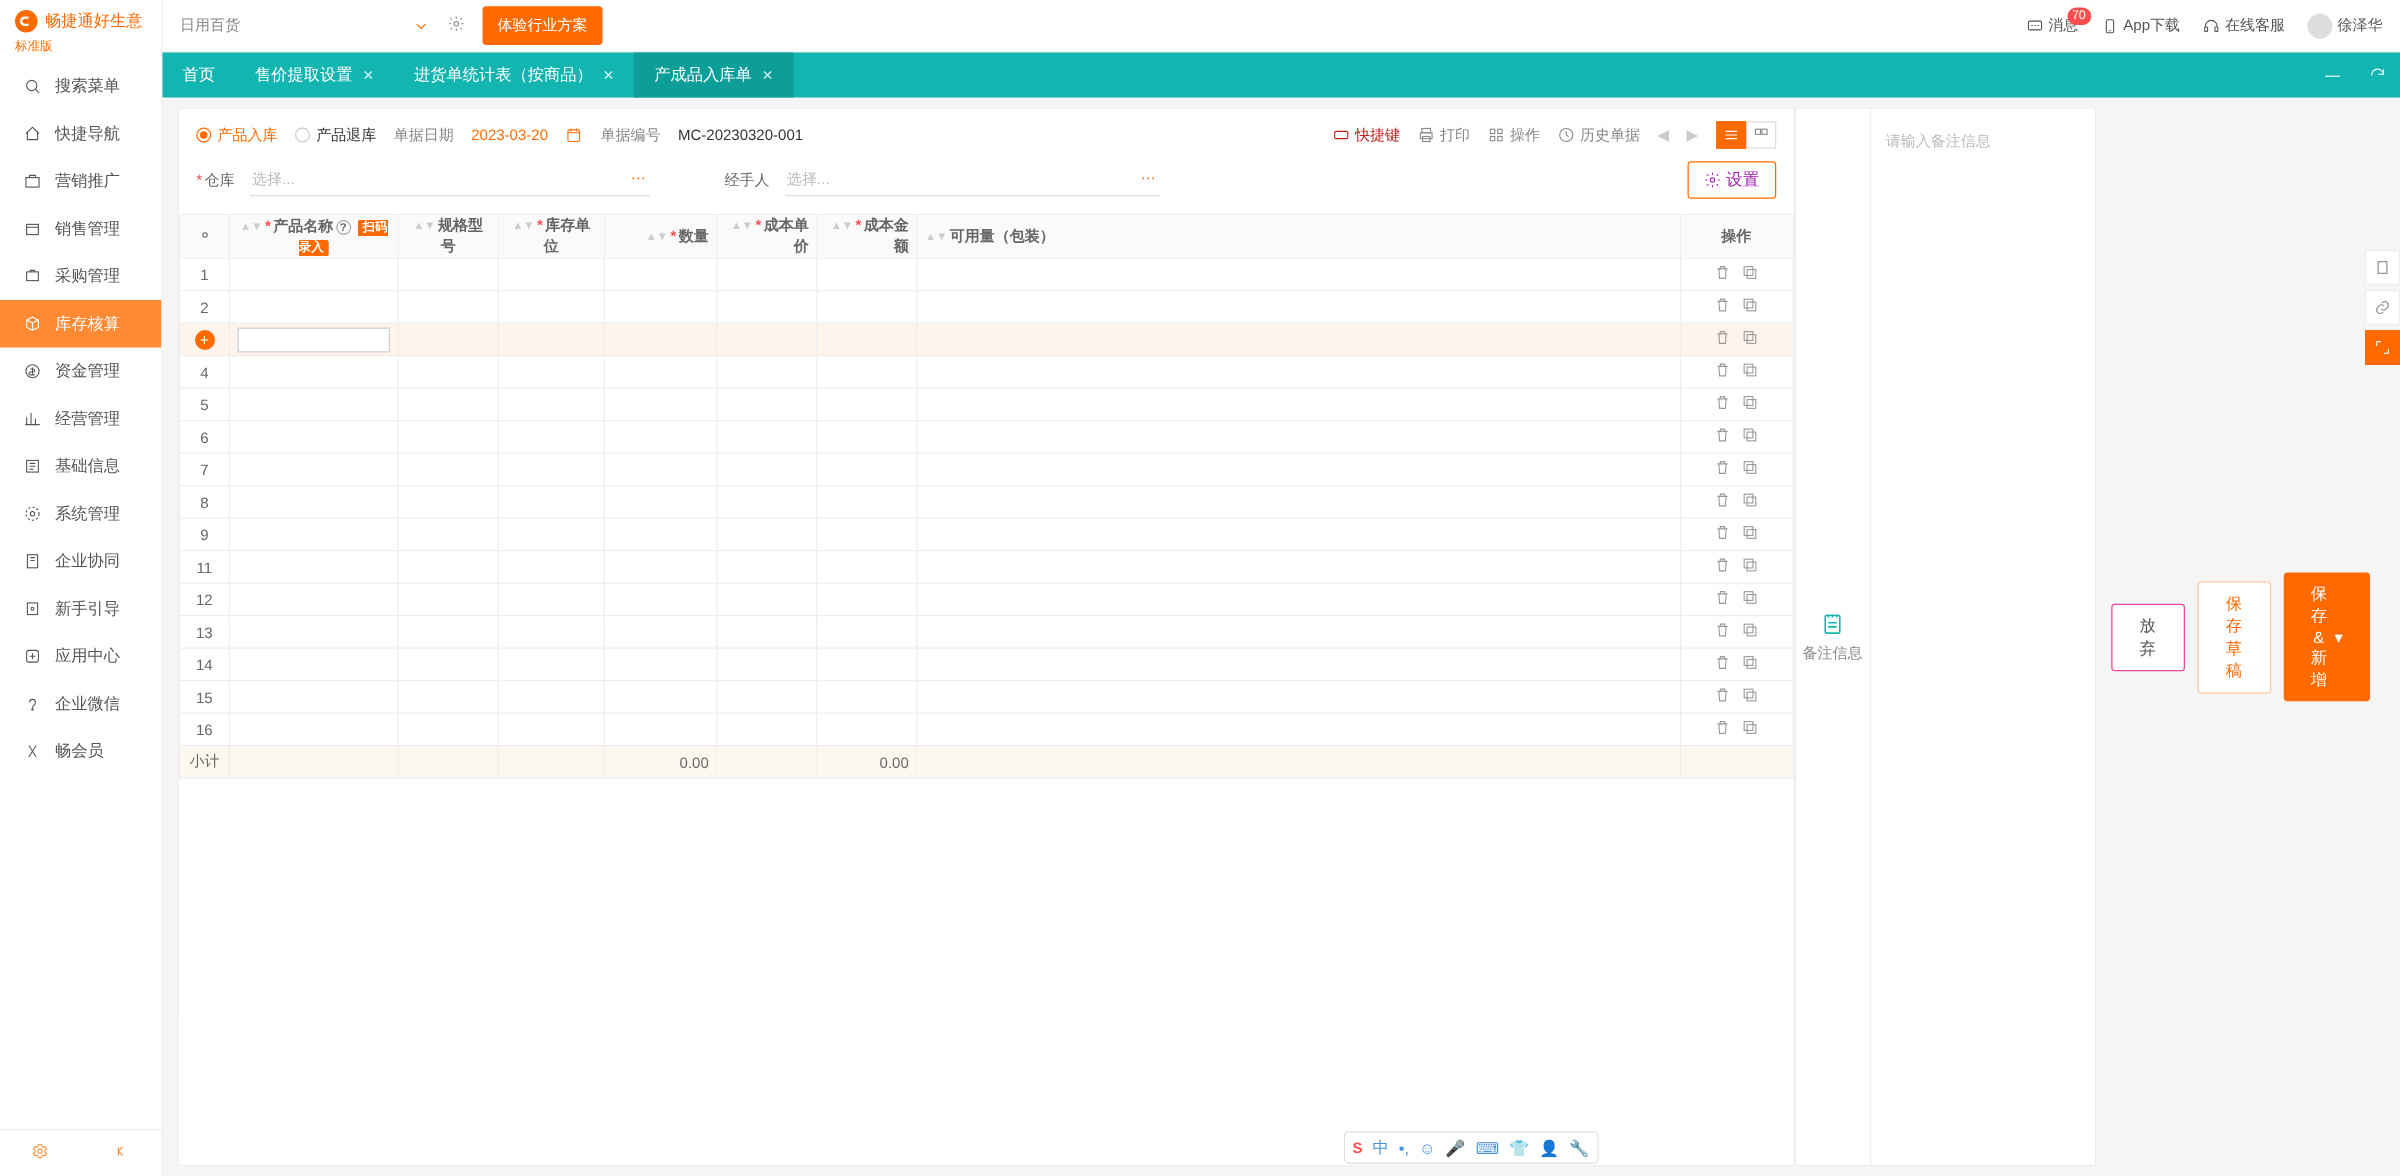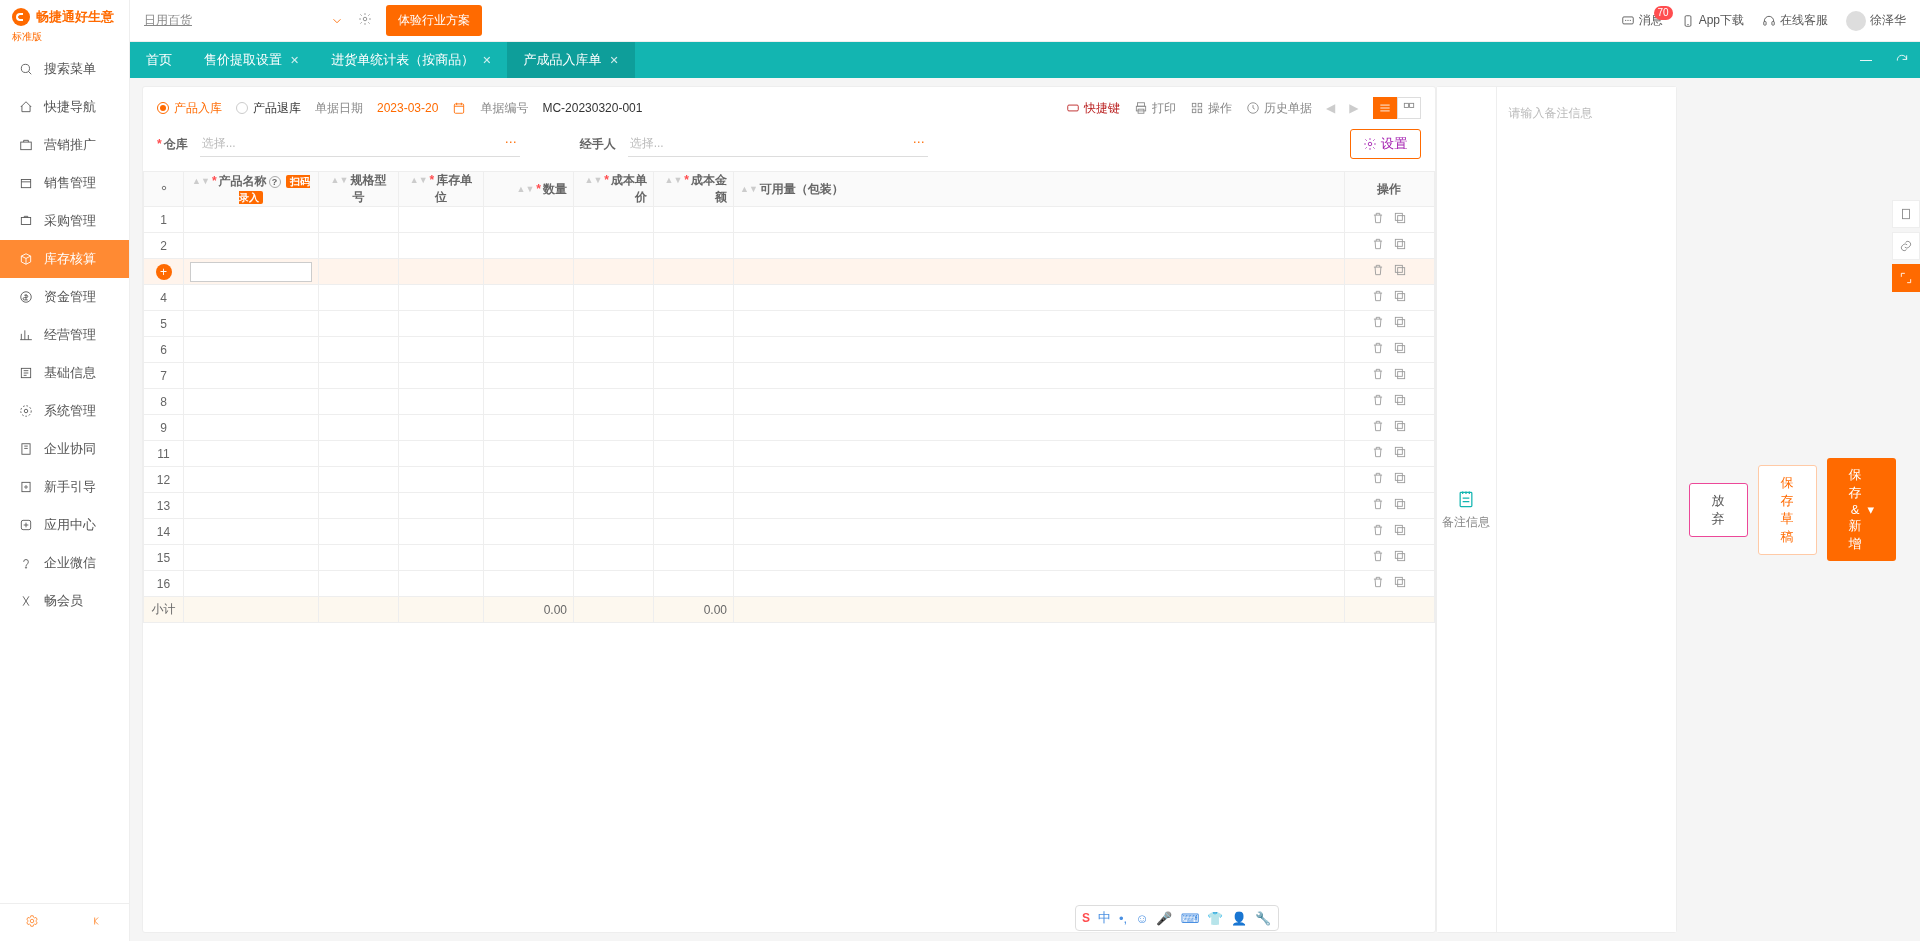--- a/index.html
+++ b/index.html
@@ -4,35 +4,35 @@
 <style>
 * { margin: 0; padding: 0; box-sizing: border-box; font-family: "Microsoft YaHei", sans-serif; }
 body { background: #f5f5f5; font-size: 12px; color: #333; overflow: hidden; }
 .app { display: flex; height: 100vh; }
 
 
 .sidebar { width: 130px; background: #fff; display: flex; flex-direction: column; border-right: 1px solid #eee; }
 .logo { padding: 8px 12px; display: flex; align-items: center; gap: 6px; }
 .logo-icon { width: 18px; height: 18px; background: #ff6a00; border-radius: 50%; position: relative; }
 .logo-icon::before { content: ""; position: absolute; inset: 5px 7px 5px 4px; border: 2px solid #fff; border-right: none; border-radius: 4px 0 0 4px; }
-.logo-text { font-size: 13px; color: #ff6a00; font-weight: bold; text-align: right; }
+.logo-text { font-size: 13px; color: #ff6a00; font-weight: normal; text-align: right; }
 .logo-sub { font-size: 10px; color: #ff6a00; padding-left: 12px; margin-top: -4px; margin-bottom: 6px; }
 .nav { flex: 1; }
 .nav-item { display: flex; align-items: center; gap: 10px; padding: 10px 18px; cursor: pointer; color: #555; font-size: 13px; }
 .nav-item.active { background: #ff8a33; color: #fff; }
 .nav-icon { width: 16px; height: 16px; display: inline-flex; align-items: center; justify-content: center; }
 .sidebar-bottom { display: flex; border-top: 1px solid #eee; }
 .sidebar-bottom > div { flex: 1; text-align: center; padding: 10px 0; color: #ff8a33; cursor: pointer; }
 
 
 .main { flex: 1; display: flex; flex-direction: column; min-width: 0; }
 
 
 .header { height: 42px; background: #fff; display: flex; align-items: center; padding: 0 14px; gap: 14px; border-bottom: 1px solid #eee; }
-.header-select { display: flex; align-items: center; gap: 8px; color: #888; width: 200px; justify-content: space-between; text-decoration: underline; }
+.header-select { display: flex; align-items: center; gap: 8px; color: #888; width: 200px; justify-content: space-between; }
 .header-icon { color: #888; cursor: pointer; }
 .btn-orange { background: #ff6a00; color: #fff; border: none; padding: 7px 12px; border-radius: 3px; cursor: pointer; font-size: 12px; }
 .header-right { margin-left: auto; display: flex; align-items: center; gap: 18px; color: #555; }
 .header-right .item { display: flex; align-items: center; gap: 4px; cursor: pointer; position: relative; }
 .badge { position: absolute; top: -6px; right: -10px; background: #ff4d4f; color: #fff; border-radius: 8px; font-size: 10px; padding: 0 4px; line-height: 14px; }
 .avatar { width: 20px; height: 20px; background: #ddd; border-radius: 50%; }
 
 
 .tabs { height: 36px; background: #13b5b1; display: flex; align-items: stretch; color: #fff; }
 .tab { padding: 0 16px; display: flex; align-items: center; gap: 8px; cursor: pointer; font-size: 13px; }
@@ -57,21 +57,21 @@
 .toolbar-right { margin-left: auto; display: flex; align-items: center; gap: 14px; color: #888; }
 .tool-link { display: flex; align-items: center; gap: 4px; cursor: pointer; }
 .tool-link.orange { color: #b91c1c; }
 .view-toggle { display: flex; }
 .view-toggle > div { width: 24px; height: 22px; border: 1px solid #ddd; display: flex; align-items: center; justify-content: center; cursor: pointer; }
 .view-toggle > div.active { background: #ff6a00; border-color: #ff6a00; color: #fff; }
 
 
 .formrow { display: flex; align-items: center; padding: 0 14px 12px; gap: 60px; }
 .form-group { display: flex; align-items: center; gap: 12px; }
-.form-label { color: #666; font-size: 12px; font-weight: bold; }
+.form-label { color: #666; font-size: 12px; }
 .req { color: #ff4d4f; margin-right: 2px; }
 .form-input { border: none; border-bottom: 1px solid #ddd; padding: 4px 2px; width: 320px; color: #bbb; outline: none; display: flex; justify-content: space-between; }
 .form-input.short { width: 300px; }
 .ellips { color: #ff6a00; letter-spacing: 1px; cursor: pointer; }
 .btn-outline-orange { margin-left: auto; border: 1px solid #ff6a00; color: #a21caf; background: #fff; padding: 5px 12px; border-radius: 3px; cursor: pointer; display: flex; align-items: center; gap: 4px; }
 
 
 .table-wrap { flex: 1; display: flex; flex-direction: column; min-height: 0; }
 .table-scroll { flex: 1; overflow: auto; }
 table { width: 100%; border-collapse: collapse; table-layout: fixed; }

